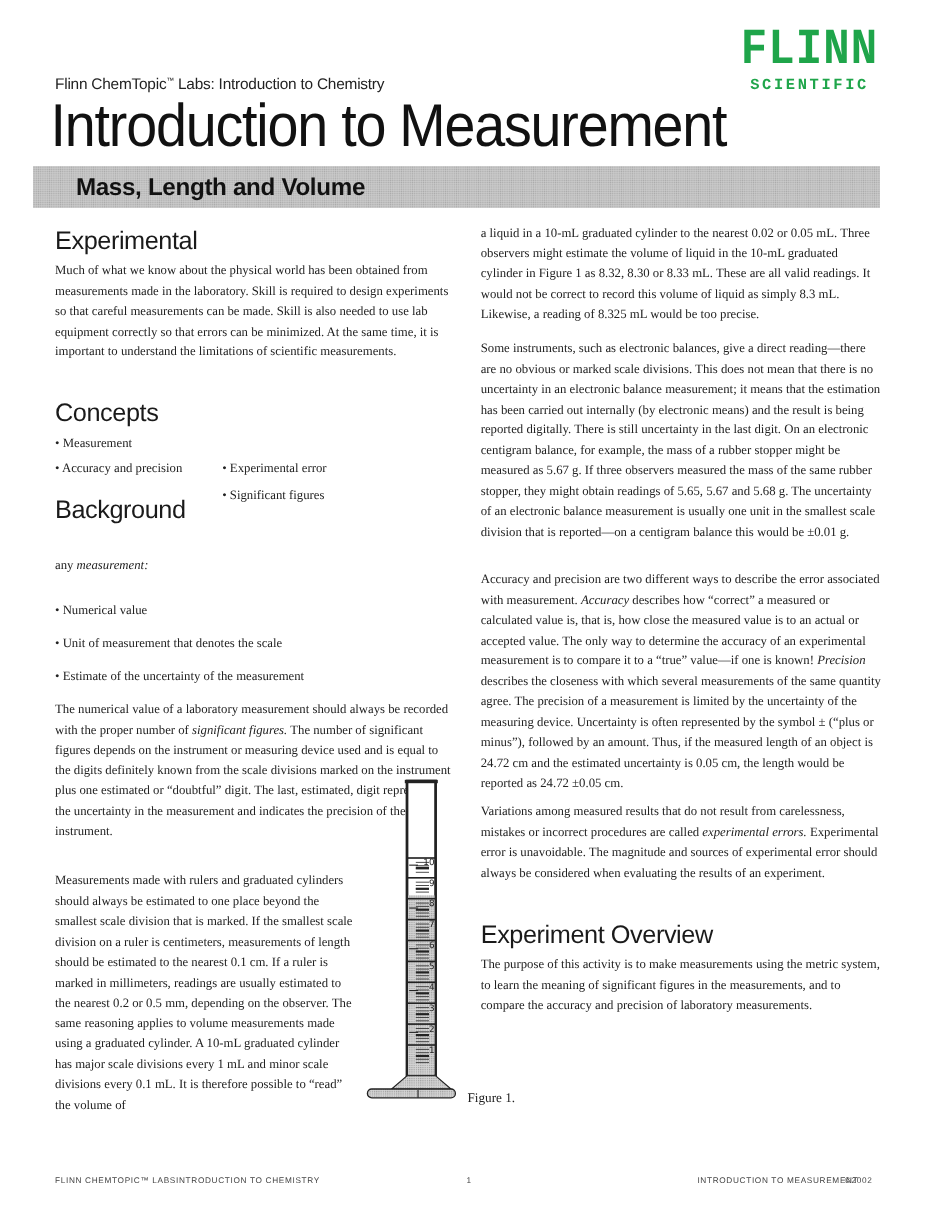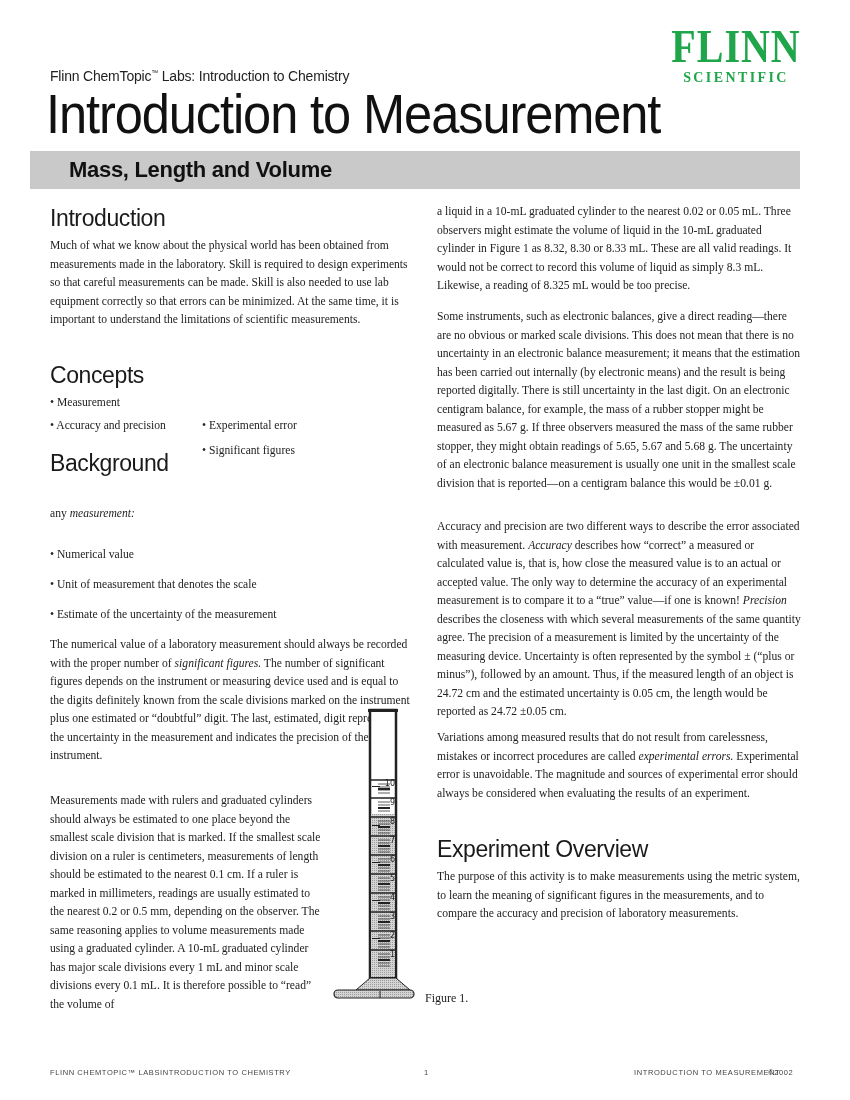--- a/index.html
+++ b/index.html
@@ -1,20 +1,20 @@
 <!DOCTYPE html>
 <html><head>
 <meta charset="utf-8">
 <style>
   html, body { margin: 0; padding: 0; background: #ffffff; }
   body { width: 850px; height: 1100px; position: relative; overflow: hidden; color: #1a1a1a; }
   .sans { font-family: "Liberation Sans", "DejaVu Sans", sans-serif; }
   .serif { font-family: "Liberation Serif", "DejaVu Serif", serif; }
 
-  .logo { position: absolute; left: 668px; top: 26px; width: 136px; text-align: center; color: #1fa54a; font-family: Liberation Serif, serif; font-weight: bold; }
+  .logo { position: absolute; left: 668px; top: 26px; width: 136px; text-align: center; color: #1fa54a; font-family: Liberation Mono, monospace; font-weight: bold; }
   .logo .l1 { font-size: 40px; line-height: 36px; letter-spacing: 1px; transform: scaleY(1.15); transform-origin: top; display:block; }
   .logo .l2 { font-size: 14px; line-height: 16px; letter-spacing: 2.4px; margin-top: 8px; display:block; }
 
   .kicker { position: absolute; left: 50px; top: 68px; font-size: 14px; letter-spacing: -0.2px; color: #222; }
   .kicker sup { font-size: 7px; }
   .title { position: absolute; left: 46px; top: 84px; font-size: 55px; font-weight: normal; letter-spacing: -1.2px; color: #111; line-height: 60px; transform: scaleX(0.92); transform-origin: left; }
 
   .band { position: absolute; left: 30px; top: 151px; width: 770px; height: 38px; background: #c9c9c9;
           background-image: radial-gradient(#a8a8a8 0.6px, transparent 0.7px); background-size: 2px 2px; }
   .band span { position: absolute; left: 14px; top: 6px; font-size: 22px; font-weight: bold; color: #111; letter-spacing: -0.3px; margin-left: 25px; }
@@ -41,21 +41,21 @@
 </div>
 
 <div class="kicker sans"><span>Flinn ChemTopic</span><sup>™</sup><span> Labs: Introduction to Chemistry</span></div>
 
 <div class="title sans">Introduction to Measurement</div>
 
 <div class="band sans">
   <span>Mass, Length and Volume</span>
 </div>
 
-<div class="h2 sans" style="left:50px; top:205px;">Introduction</div>
+<div class="h2 sans" style="left:50px; top:205px;">Experimental</div>
 <div class="p serif col1" style="top:237px;">Much of what we know about the physical world has been obtained from measurements made in the laboratory. Skill is required to design experiments so that careful measurements can be made. Skill is also needed to use lab equipment correctly so that errors can be minimized. At the same time, it is important to understand the limitations of scientific measurements.</div>
 
 <div class="h2 sans" style="left:50px; top:362px;">Concepts</div>
 <div class="bul serif" style="left:50px; top:396px;">• Measurement</div>
 <div class="bul serif" style="left:202px; top:396px;margin-top:48px;">• Significant figures</div>
 <div class="bul serif" style="left:50px; top:419px;">• Accuracy and precision</div>
 <div class="bul serif" style="left:202px; top:419px;">• Experimental error</div>
 
 <div class="h2 sans" style="left:50px; top:450px;">Background</div>
 <div class="p serif" style="left:50px; top:486px; width:320px;"><br><span>any </span><em>measurement:</em></div>

